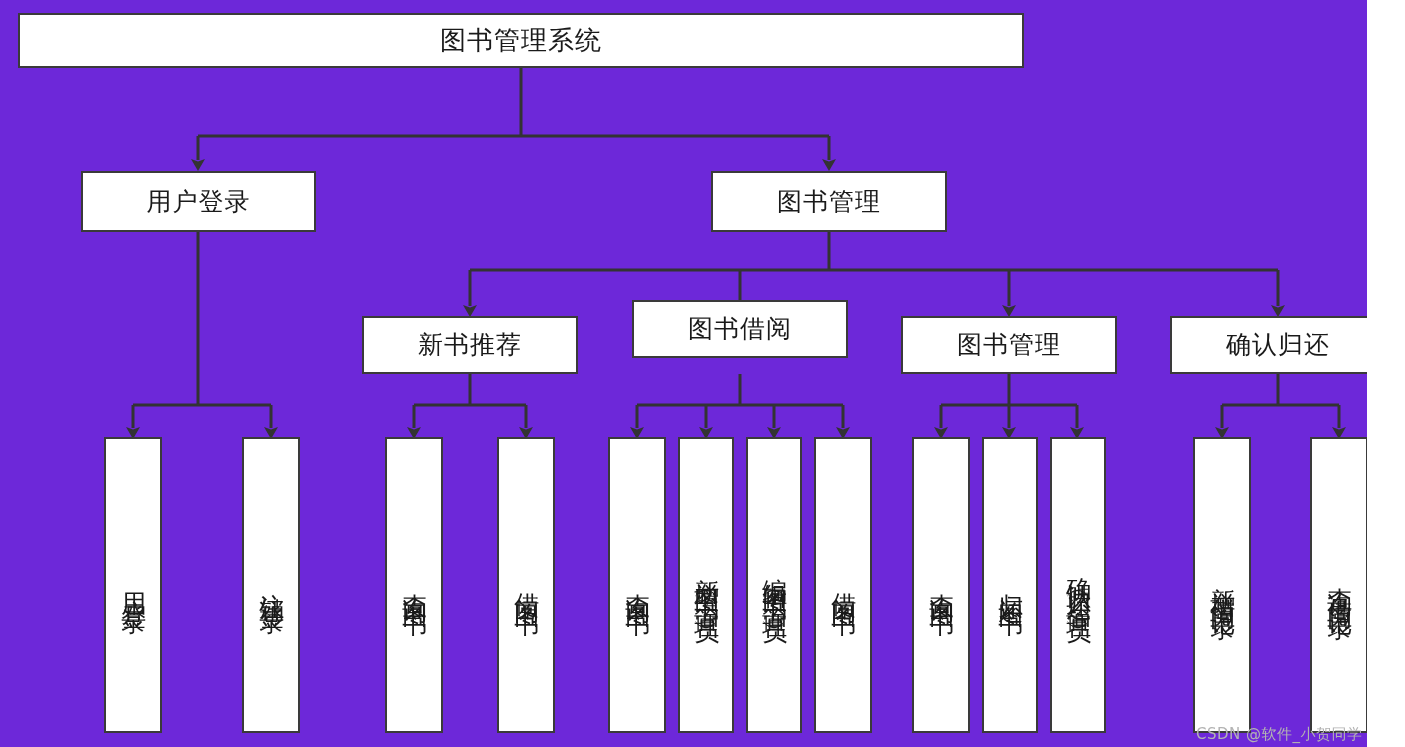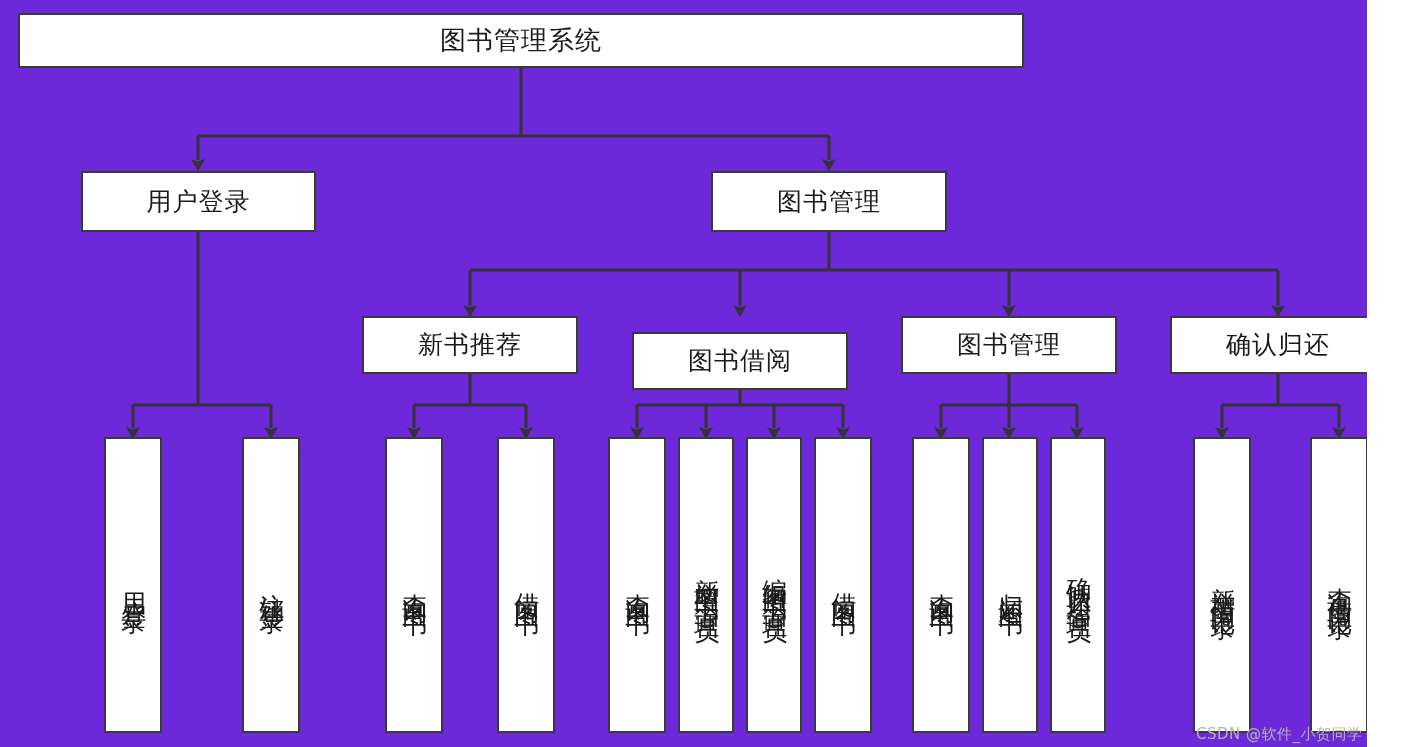--- a/index.html
+++ b/index.html
@@ -137,21 +137,21 @@
   </div>
 
   <div class="node horiz" style="left:711px; top:171px; width:236px; height:61px;">
     <span>图书管理</span>
   </div>
 
   <div class="node horiz" style="left:362px; top:316px; width:216px; height:58px;">
     <span>新书推荐</span>
   </div>
 
-  <div class="node horiz" style="left:632px; top:332px; width:216px; height:58px;">
+  <div class="node horiz" style="left:632px; top:300px; width:216px; height:58px;">
     <span>图书借阅</span>
   </div>
 
   <div class="node horiz" style="left:901px; top:316px; width:216px; height:58px;">
     <span>图书管理</span>
   </div>
 
   <div class="node horiz" style="left:1170px; top:316px; width:216px; height:58px;">
     <span>确认归还</span>
   </div>

